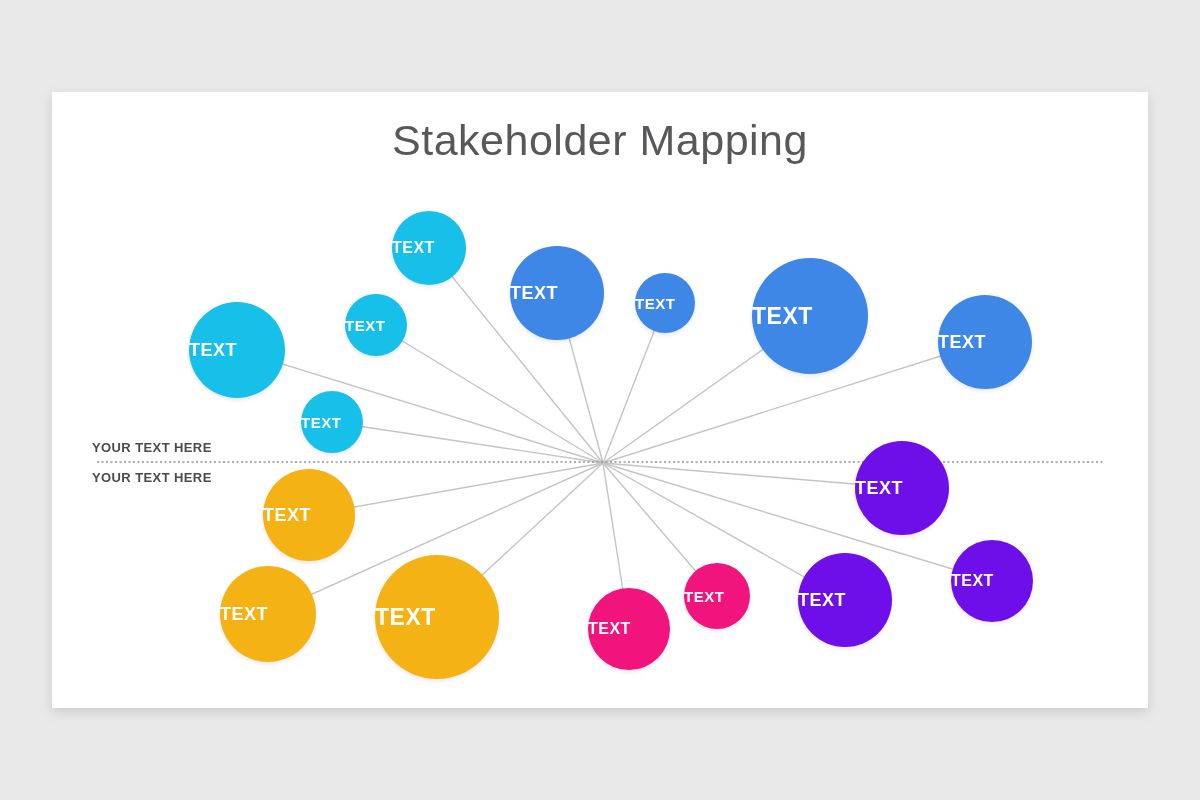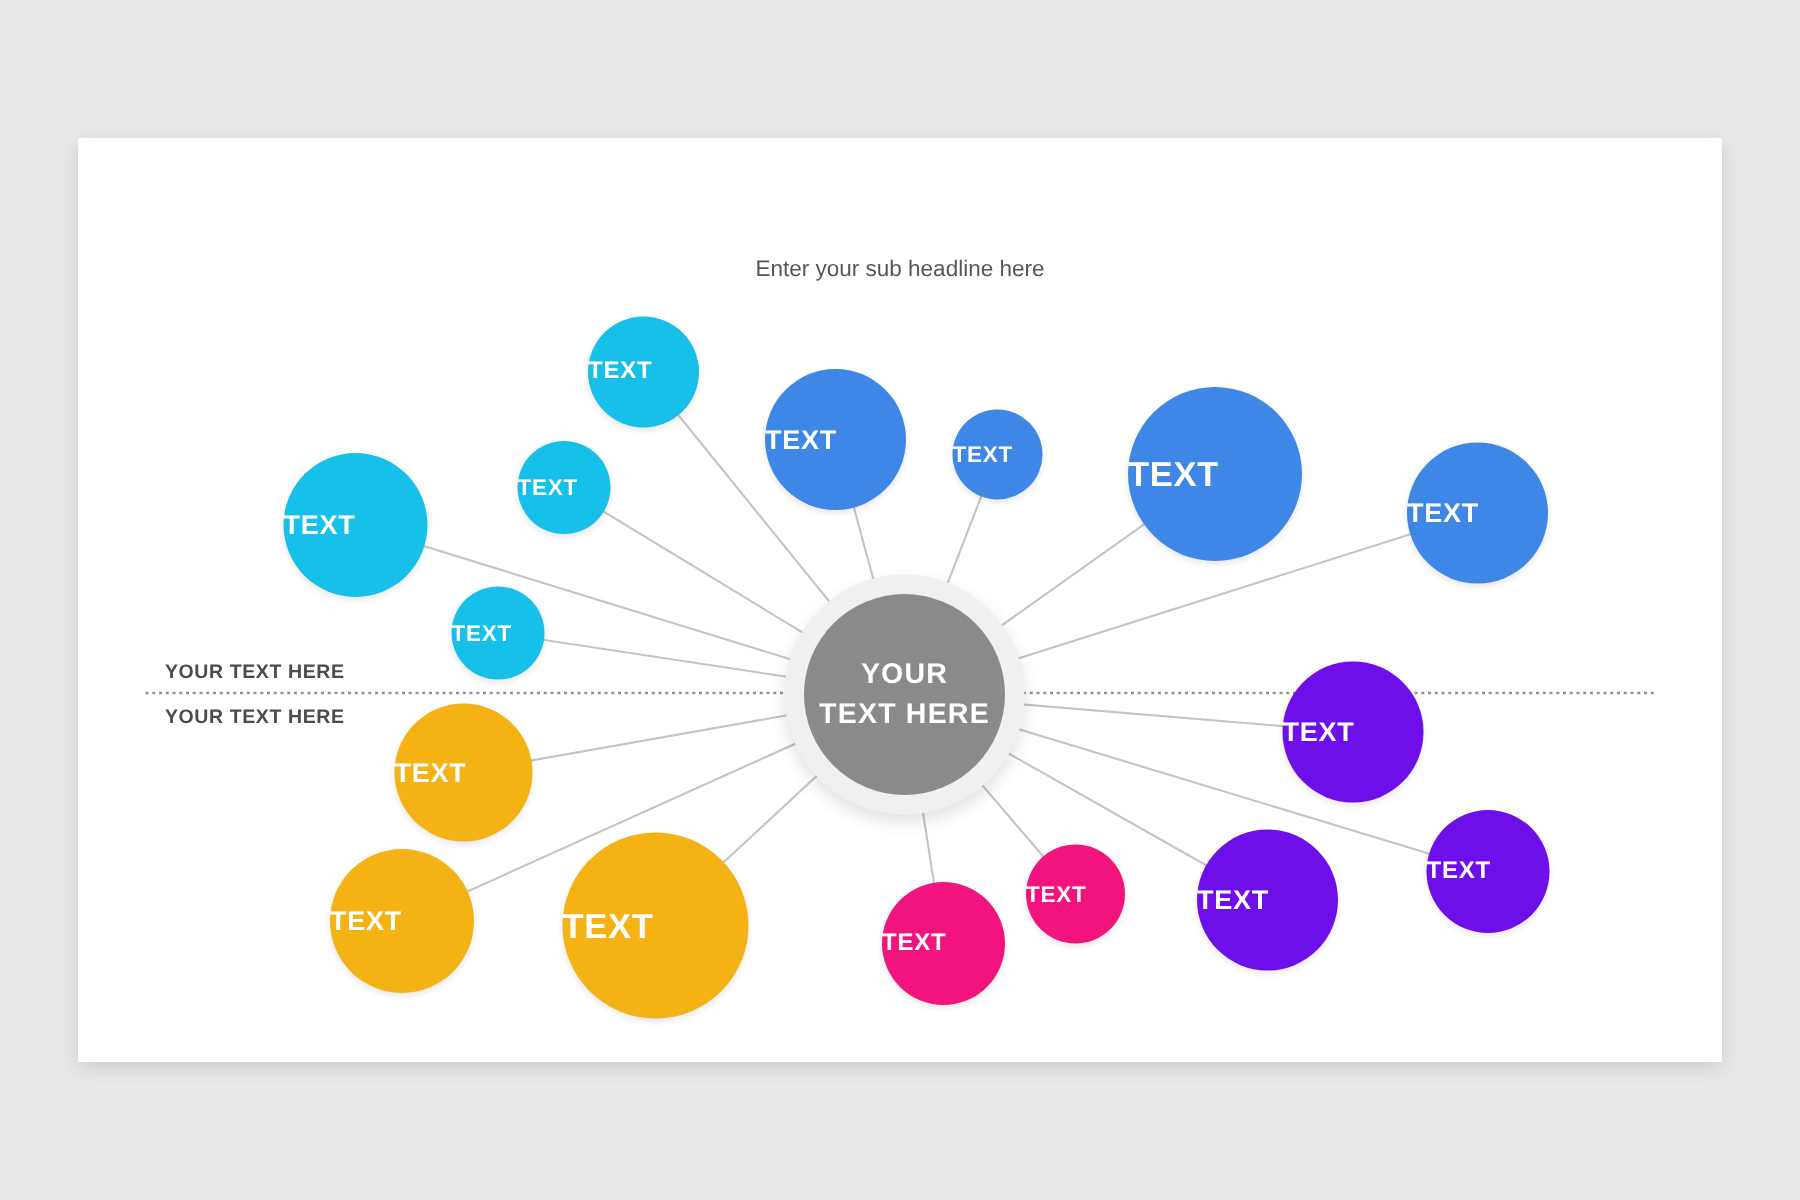--- a/index.html
+++ b/index.html
@@ -40,34 +40,34 @@
     box-shadow:0 5px 12px rgba(0,0,0,0.12);
     display:flex;align-items:center;justify-content:center;
   }
   .center-node{
     border-radius:50%;
     display:flex;flex-direction:column;align-items:center;justify-content:center;
     color:#fff;font-weight:700;font-size:19px;line-height:27px;
     letter-spacing:0.8px;text-align:center;
   }
   .side-label{
-    position:absolute;left:58px;
+    position:absolute;left:40px;
     font-size:13px;font-weight:700;color:#4b4b4d;
     letter-spacing:0.4px;white-space:nowrap;
   }
   .side-label.above{top:348px;}
   .side-label.below{top:378px;}
 </style>
 </head>
 <body>
 
 <div class="stage">
   <div class="slide">
 
-    <p class="page-subtitle">Enter your sub headline here</p>
+    <h1 class="page-title">Stakeholder Mapping</h1>
 
     <svg class="connectors" xmlns="http://www.w3.org/2000/svg" id="connector-svg">
         <line x1="551" y1="371" x2="377" y2="156" stroke="#c4c4c4" stroke-width="1.4"></line>
         <line x1="551" y1="371" x2="324" y2="233" stroke="#c4c4c4" stroke-width="1.4"></line>
         <line x1="551" y1="371" x2="185" y2="258" stroke="#c4c4c4" stroke-width="1.4"></line>
         <line x1="551" y1="371" x2="280" y2="330" stroke="#c4c4c4" stroke-width="1.4"></line>
         <line x1="551" y1="371" x2="505" y2="201" stroke="#c4c4c4" stroke-width="1.4"></line>
         <line x1="551" y1="371" x2="613" y2="211" stroke="#c4c4c4" stroke-width="1.4"></line>
         <line x1="551" y1="371" x2="758" y2="224" stroke="#c4c4c4" stroke-width="1.4"></line>
         <line x1="551" y1="371" x2="933" y2="250" stroke="#c4c4c4" stroke-width="1.4"></line>
@@ -126,24 +126,18 @@
           <span>TEXT</span>
         </div>
         <div class="node" style="left: 168px; top: 474px; width: 96px; height: 96px; background: rgb(245, 178, 20); font-size: 18px;">
           <span>TEXT</span>
         </div>
         <div class="node" style="left: 323px; top: 463px; width: 124px; height: 124px; background: rgb(245, 178, 20); font-size: 23px;">
           <span>TEXT</span>
         </div>
       </div>
 
-    <div class="center-halo" id="center-halo" style="left: 471px; top: 291px; width: 160px; height: 160px;">
-      <div class="center-node" id="center-node" style="width: 134px; height: 134px; background: rgb(138, 138, 138);">
-        <span>YOUR</span>
-        <span>TEXT HERE</span>
-      </div>
-    </div>
 
     <div class="side-label above">YOUR TEXT HERE</div>
     <div class="side-label below">YOUR TEXT HERE</div>
 
   </div>
 </div>
 
 </body></html>

